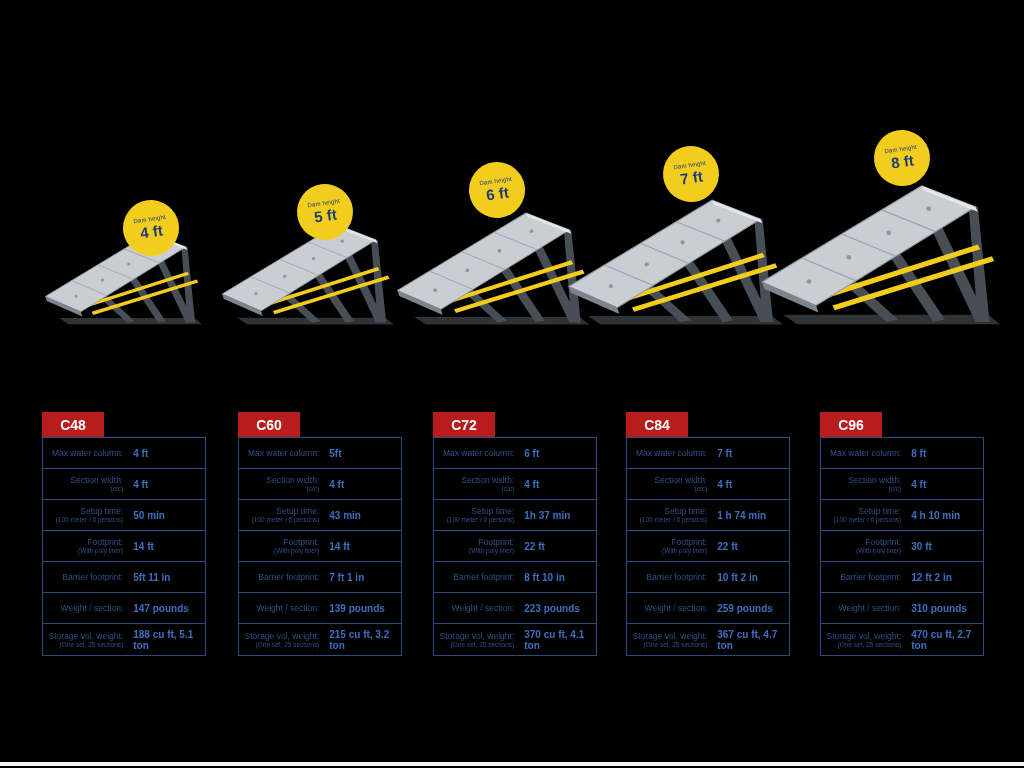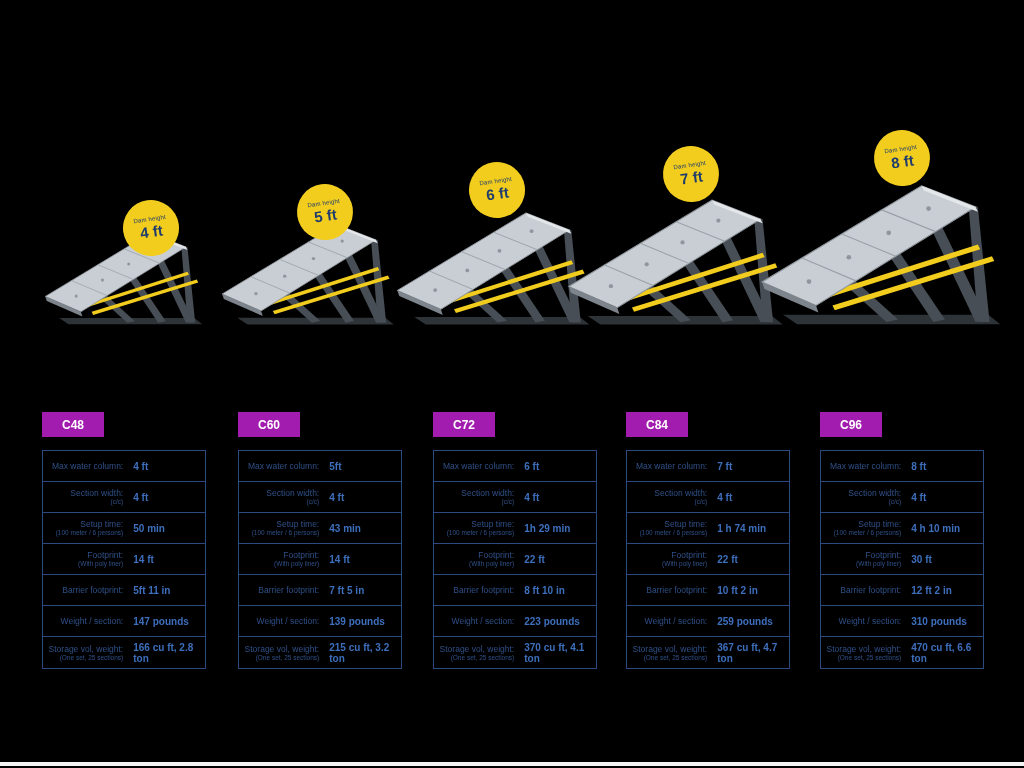--- a/index.html
+++ b/index.html
@@ -19,25 +19,25 @@
     background:#f2cd1d; z-index:5;
     display:flex; flex-direction:column; align-items:center; justify-content:center;
     transform:rotate(-8deg);
   }
   .badge .bl { font-size:6px; color:#1f3c6e; letter-spacing:.2px; }
   .badge .bv { font-size:15px; font-weight:bold; color:#1f3c6e; margin-top:1px; }
 
   
   .col { position:absolute; top:412px; width:164px; }
   .tab {
-    width:62px; height:25px; background:#a21caf;
-    color:#ffffff; font-size:12px; font-weight:bold;
+    width:62px; height:25px; background:#b91c1c;
+    color:#ffffff; font-size:14px; font-weight:bold;
     display:flex; align-items:center; justify-content:center;
   }
-  .tbl { border:1px solid #2a4a80;margin-top:13px; }
+  .tbl { border:1px solid #2a4a80; }
   .row { display:flex; align-items:center; height:31px; border-bottom:1px solid #2a4a80; }
   .row:last-child { border-bottom:none; }
   .lab {
     width:52%; text-align:right; padding-right:4px;
     color:#2f5088; font-size:8.5px; line-height:1.2;
     display:flex; flex-direction:column; justify-content:center; align-items:flex-end;
   }
   .lab .sub { font-size:6.5px; }
   .val {
     width:48%; padding-left:6px;
@@ -158,21 +158,21 @@
             <span>Weight / section:</span>
             <span class="sub"></span>
           </div>
         <div class="val">147 pounds</div>
       </div>
       <div class="row">
         <div class="lab">
             <span>Storage vol, weight:</span>
             <span class="sub">(One set, 25 sections)</span>
           </div>
-        <div class="val">166 cu ft, 2.8 ton</div>
+        <div class="val">188 cu ft, 5.1 ton</div>
       </div>
     </div>
   </section>
 
   <section class="col" style="left:238px">
     <div class="tab">C60</div>
     <div class="tbl">
       <div class="row">
         <div class="lab">
             <span>Max water column:</span>
@@ -199,21 +199,21 @@
             <span>Footprint:</span>
             <span class="sub">(With poly liner)</span>
           </div>
         <div class="val">14 ft</div>
       </div>
       <div class="row">
         <div class="lab">
             <span>Barrier footprint:</span>
             <span class="sub"></span>
           </div>
-        <div class="val">7 ft 5 in</div>
+        <div class="val">7 ft 1 in</div>
       </div>
       <div class="row">
         <div class="lab">
             <span>Weight / section:</span>
             <span class="sub"></span>
           </div>
         <div class="val">139 pounds</div>
       </div>
       <div class="row">
         <div class="lab">
@@ -240,21 +240,21 @@
             <span>Section width:</span>
             <span class="sub">(c/c)</span>
           </div>
         <div class="val">4 ft</div>
       </div>
       <div class="row">
         <div class="lab">
             <span>Setup time:</span>
             <span class="sub">(100 meter / 6 persons)</span>
           </div>
-        <div class="val">1h 29 min</div>
+        <div class="val">1h 37 min</div>
       </div>
       <div class="row">
         <div class="lab">
             <span>Footprint:</span>
             <span class="sub">(With poly liner)</span>
           </div>
         <div class="val">22 ft</div>
       </div>
       <div class="row">
         <div class="lab">
@@ -378,19 +378,19 @@
             <span>Weight / section:</span>
             <span class="sub"></span>
           </div>
         <div class="val">310 pounds</div>
       </div>
       <div class="row">
         <div class="lab">
             <span>Storage vol, weight:</span>
             <span class="sub">(One set, 25 sections)</span>
           </div>
-        <div class="val">470 cu ft, 6.6 ton</div>
+        <div class="val">470 cu ft, 2.7 ton</div>
       </div>
     </div>
   </section>
 
   <div class="bottom-edge"></div>
 </div>
 
 </body></html>

